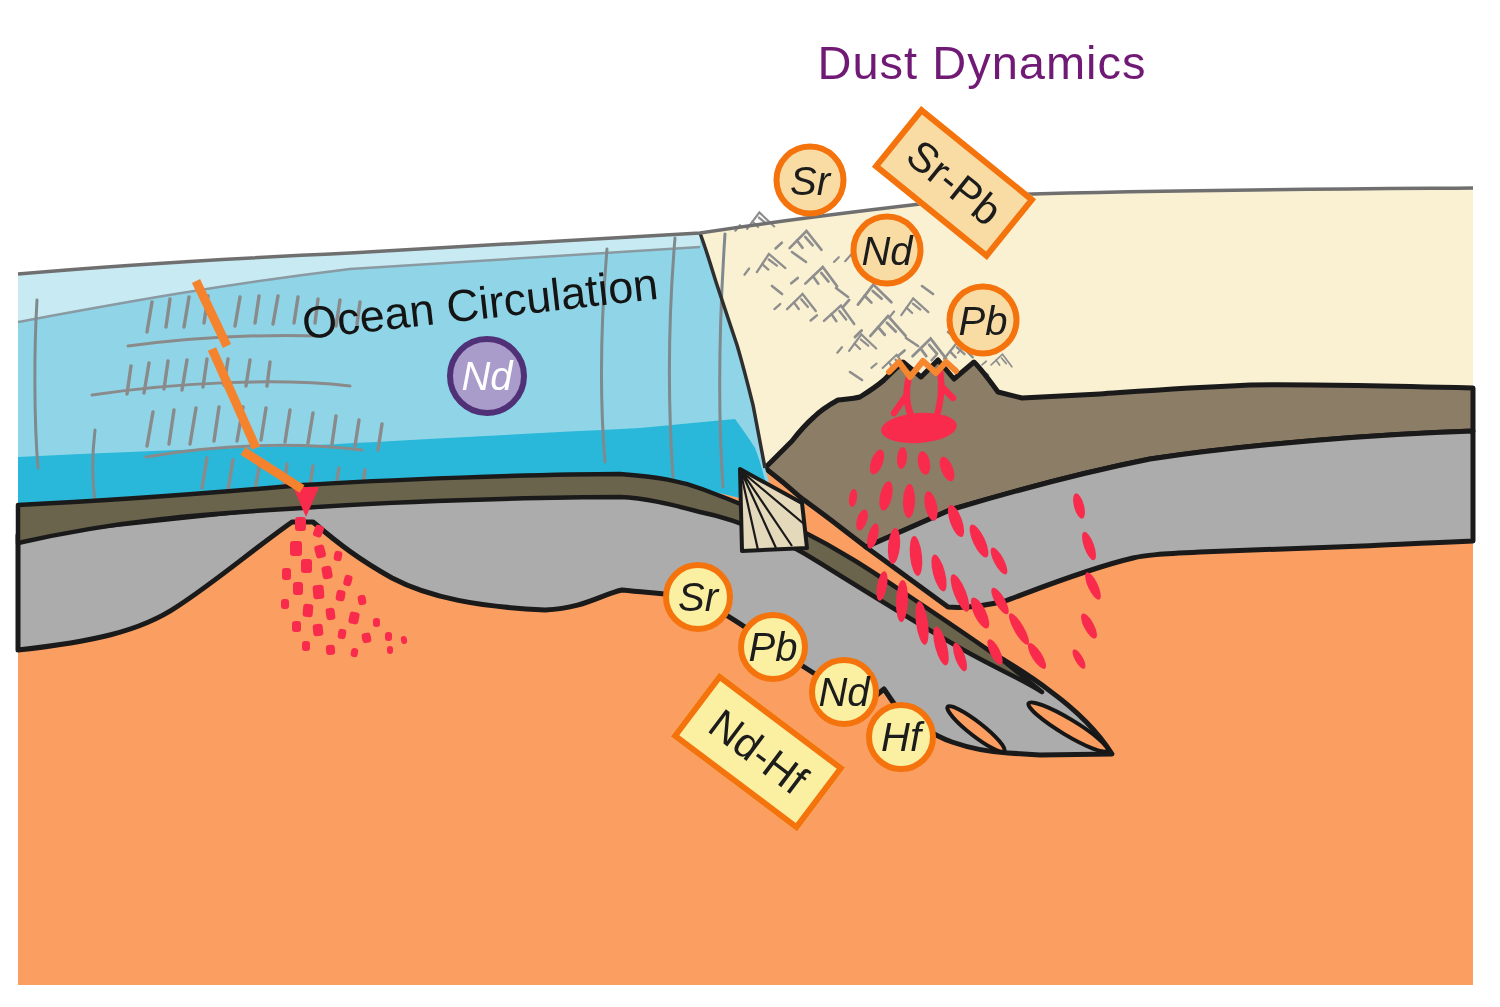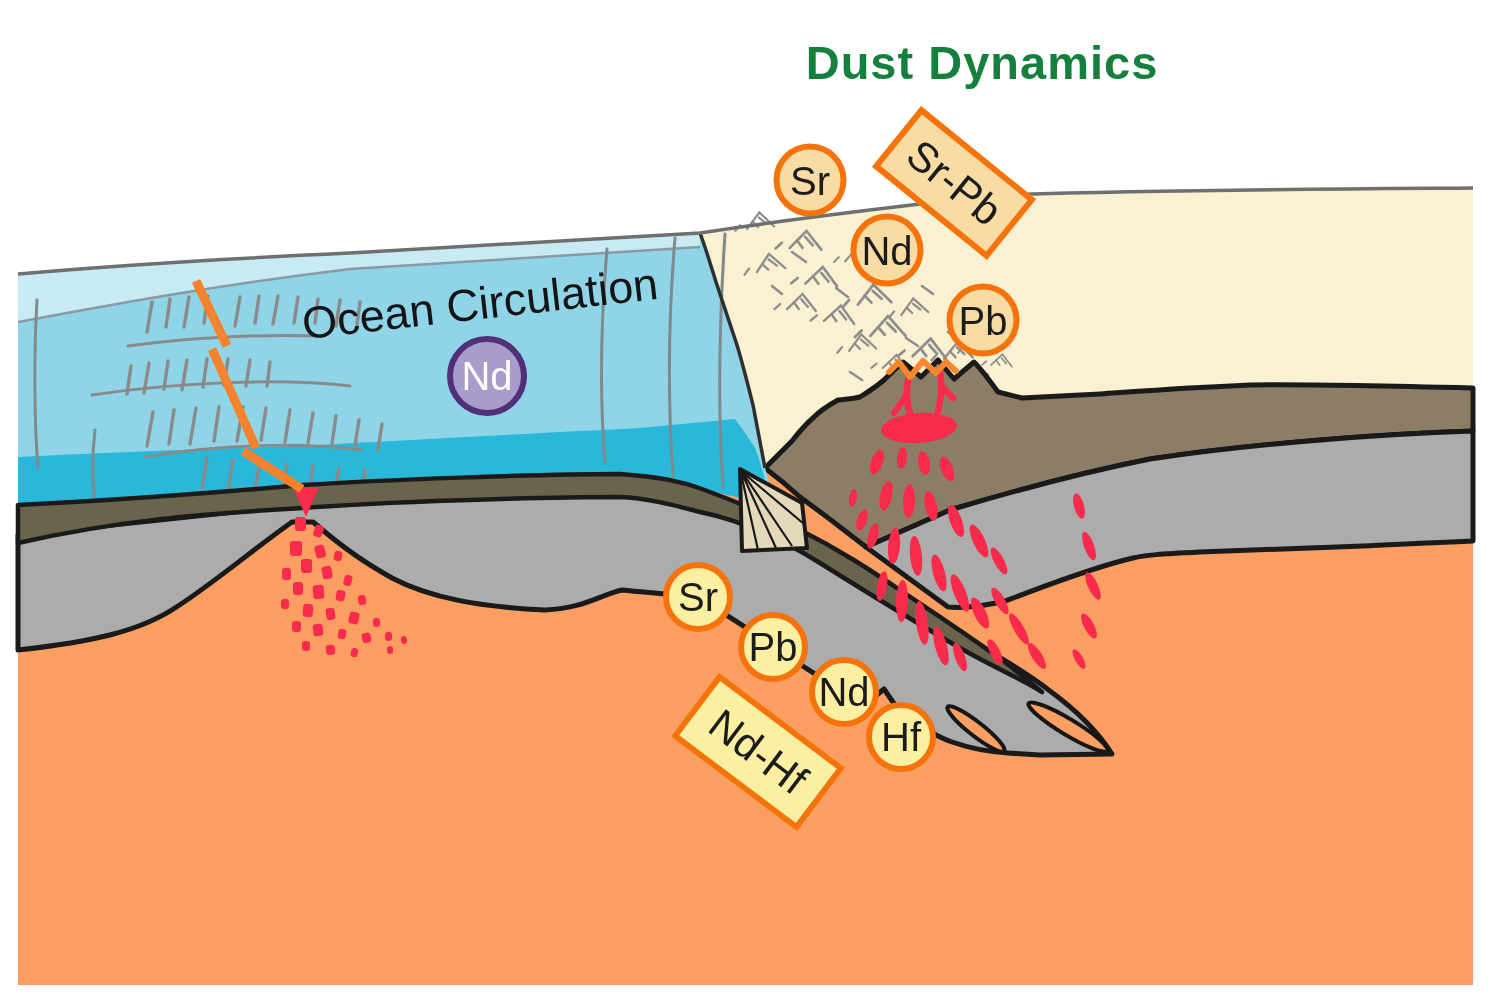--- a/index.html
+++ b/index.html
@@ -2,26 +2,26 @@
 <html><head>
 <meta charset="utf-8">
 <style>
   html,body{margin:0;padding:0;background:#fff;}
   #stage{
     position:relative;width:1500px;height:1007px;background:#ffffff;overflow:hidden;
     font-family:"Liberation Sans","DejaVu Sans",sans-serif;
   }
   #artwork{position:absolute;left:0;top:0;}
   .lbl{position:absolute;white-space:nowrap;transform:translate(-50%,-50%);}
-  .lbl.dust-title{font-size:47px;color:#15803d;letter-spacing:1px;font-weight:bold;}
+  .lbl.dust-title{font-size:47px;color:#701a75;letter-spacing:1px;}
   .lbl.ocean-title{font-size:45px;color:#141414;transform:translate(-50%,-50%) rotate(-6.5deg);}
   .lbl.mantle-title{font-size:44px;color:#ffffff;letter-spacing:1px;}
   .chip{
     position:absolute;border-radius:50%;display:flex;align-items:center;justify-content:center;
-    box-sizing:border-box;color:#1c1c1c;transform:translate(-50%,-50%);line-height:1;
+    box-sizing:border-box;color:#1c1c1c;transform:translate(-50%,-50%);line-height:1;font-style:italic;
   }
   .chip.dust{width:73px;height:73px;background:#F8DCA4;border:6px solid #F4730C;font-size:40px;}
   .chip.mantle{width:70px;height:70px;background:#FBF0A2;border:6px solid #F4730C;font-size:40px;}
   .chip.ocean{width:80px;height:80px;background:#A99CCB;border:6px solid #503077;color:#fff;font-size:40px;}
   .pairbox{
     position:absolute;display:flex;align-items:center;justify-content:center;box-sizing:border-box;
     border:6px solid #F4730C;font-size:42px;color:#1c1c1c;line-height:1;
   }
   .pairbox.srpb{width:148px;height:78px;background:#F8DCA4;transform:translate(-50%,-50%) rotate(39deg);}
   .pairbox.ndhf{width:158px;height:80px;background:#FBF0A2;transform:translate(-50%,-50%) rotate(37deg);}

